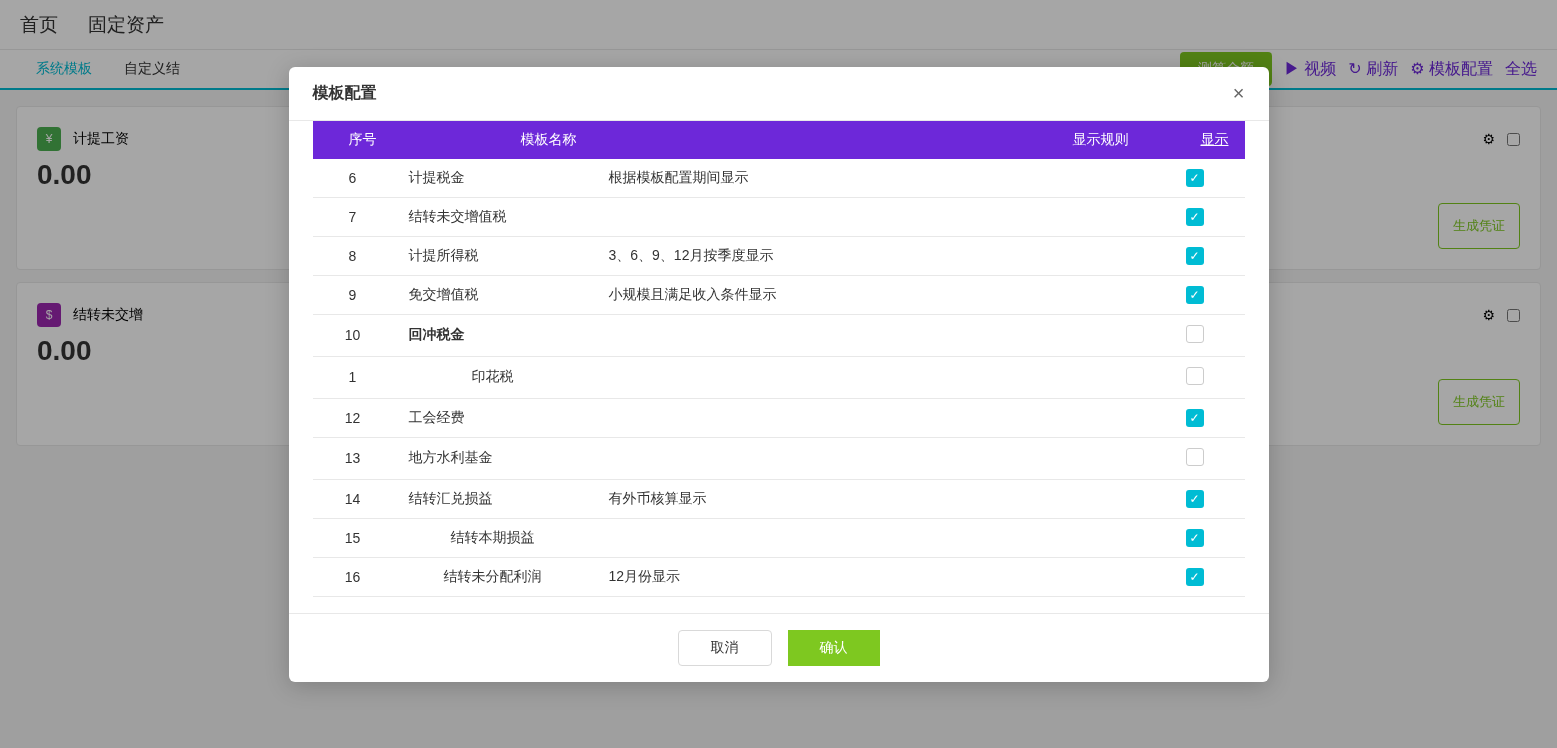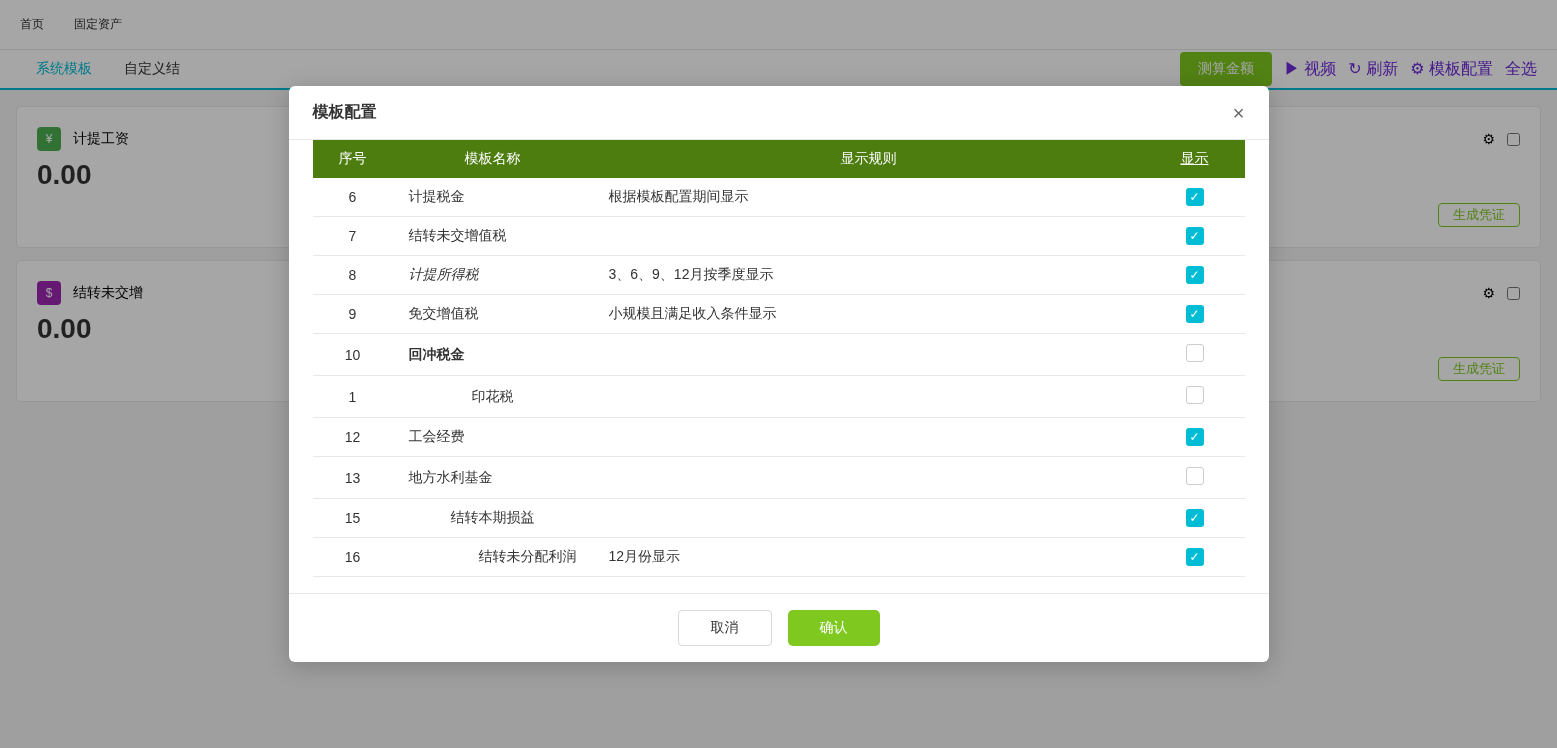--- a/index.html
+++ b/index.html
@@ -25,21 +25,21 @@
       height: 50px;
       display: flex;
       align-items: center;
       padding: 0 20px;
       gap: 30px;
       border-bottom: 1px solid #e8e8e8;
     }
 
     .top-nav-item {
       color: #333;
-      font-size: 12px;
+      font-size: 19px;
       cursor: pointer;
     }
 
     .tab-bar {
       display: flex;
       padding: 0 20px;
       background: #fff;
       border-bottom: 2px solid #00bcd4;
     }
 
@@ -71,21 +71,21 @@
       padding: 8px 18px;
       border-radius: 4px;
       cursor: pointer;
       font-size: 14px;
     }
 
     .btn-outline-green {
       background: #fff;
       color: #7ec820;
       border: 1px solid #7ec820;
-      padding: 2px 14px;
+      padding: 13px 14px;
       border-radius: 4px;
       cursor: pointer;
       font-size: 13px;
     }
 
     .right-toolbar {
       display: flex;
       align-items: center;
       gap: 12px;
       margin-left: auto;
@@ -164,24 +164,24 @@
     }
 
     
     .config-table {
       width: 100%;
       border-collapse: collapse;
       margin-top: 0;
     }
 
     .config-table thead tr th {
-      background: #4d7c0f;
+      background: #6d28d9;
       color: #fff;
       padding: 10px 16px;
-      text-align: center;
+      text-align: right;
       font-weight: normal;
       font-size: 14px;
     }
 
     .config-table tbody tr {
       border-bottom: 1px solid #e8e8e8;
     }
 
     .config-table tbody tr td {
       padding: 10px 16px;
@@ -240,21 +240,21 @@
       border-radius: 4px;
       cursor: pointer;
       font-size: 14px;
     }
 
     .btn-confirm {
       background: #7ec820;
       color: #fff;
       border: none;
       padding: 8px 32px;
-      border-radius: 5px;
+      border-radius: 0;
       cursor: pointer;
       font-size: 14px;
     }
 
     .bg-content {
       background: #f5f5f5;
       min-height: 600px;
       padding: 16px;
     }
 
@@ -380,21 +380,21 @@
               <td style="text-align: center;"><span class="cb-checked"></span></td>
             </tr>
             <tr>
               <td>7</td>
               <td style="text-align: left;">结转未交增值税</td>
               <td class="rule-col"></td>
               <td style="text-align: center;"><span class="cb-checked"></span></td>
             </tr>
             <tr>
               <td>8</td>
-              <td style="text-align: left; font-style: italic;">计提所得税</td>
+              <td style="text-align: left;">计提所得税</td>
               <td class="rule-col">3、6、9、12月按季度显示</td>
               <td style="text-align: center;"><span class="cb-checked"></span></td>
             </tr>
             <tr>
               <td>9</td>
               <td style="text-align: left;">免交增值税</td>
               <td class="rule-col">小规模且满足收入条件显示</td>
               <td style="text-align: center;"><span class="cb-checked"></span></td>
             </tr>
             <tr>
@@ -415,28 +415,34 @@
               <td class="rule-col"></td>
               <td style="text-align: center;"><span class="cb-checked"></span></td>
             </tr>
             <tr>
               <td>13</td>
               <td style="text-align: left;">地方水利基金</td>
               <td class="rule-col"></td>
               <td style="text-align: center;"><span class="cb-unchecked"></span></td>
             </tr>
             <tr>
+              <td>14</td>
+              <td style="text-align: left;">结转汇兑损益</td>
+              <td class="rule-col">有外币核算显示</td>
+              <td style="text-align: center;"><span class="cb-checked"></span></td>
+            </tr>
+            <tr>
               <td>15</td>
               <td style="text-align: center;">结转本期损益</td>
               <td class="rule-col"></td>
               <td style="text-align: center;"><span class="cb-checked"></span></td>
             </tr>
             <tr>
               <td>16</td>
-              <td style="text-align: right;">结转未分配利润</td>
+              <td style="text-align: center;">结转未分配利润</td>
               <td class="rule-col">12月份显示</td>
               <td style="text-align: center;"><span class="cb-checked"></span></td>
             </tr>
           </tbody>
       </table>
     </div>
 
     <div class="modal-footer">
       <button class="btn-cancel">取消</button>
       <button class="btn-confirm">确认</button>

